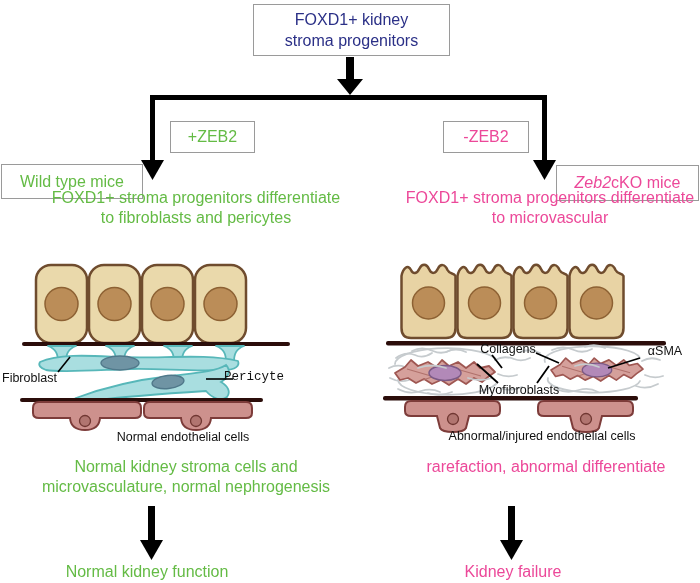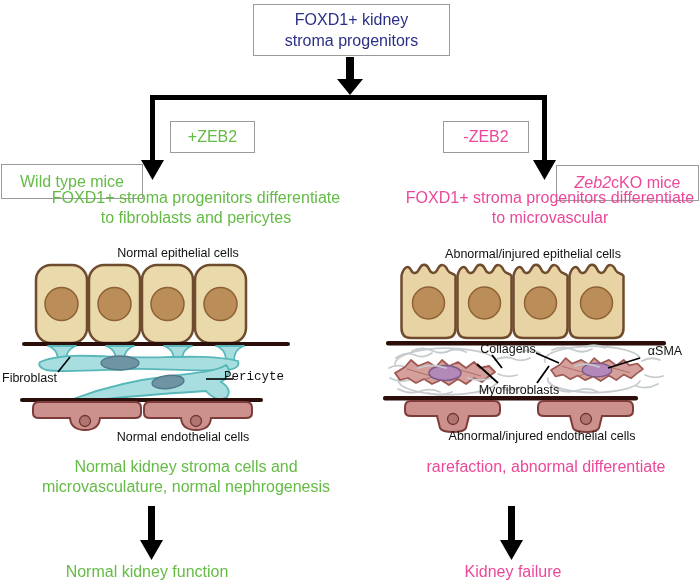--- a/index.html
+++ b/index.html
@@ -172,26 +172,24 @@
 
   <div class="para green" style="left:0px;top:188px;width:336px;">
     <div>FOXD1+ stroma progenitors differentiate</div>
     <div>to fibroblasts and pericytes</div>
   </div>
   <div class="para red" style="left:352px;top:188px;width:340px;">
     <div>FOXD1+ stroma progenitors differentiate</div>
     <div>to microvascular</div>
   </div>
 
-  <div class="lbl ctr" style="left:178px;top:246px;">Normal epithelial cells</div>
   <div class="lbl" style="left:2px;top:371px;">Fibroblast</div>
   <div class="lbl" style="left:224px;top:370px;font-family:Liberation Mono, monospace;">Pericyte</div>
   <div class="lbl ctr" style="left:183px;top:430px;">Normal endothelial cells</div>
 
-  <div class="lbl ctr" style="left:533px;top:247px;">Abnormal/injured epithelial cells</div>
   <div class="lbl ctr" style="left:508px;top:342px;">Collagens</div>
   <div class="lbl ctr" style="left:665px;top:344px;">αSMA</div>
   <div class="lbl ctr" style="left:519px;top:383px;">Myofibroblasts</div>
   <div class="lbl ctr" style="left:542px;top:429px;">Abnormal/injured endothelial cells</div>
 
   <div class="para green" style="left:-10px;top:457px;width:336px;">
     <div>Normal kidney stroma cells and</div>
     <div>microvasculature, normal nephrogenesis</div>
   </div>
   <div class="para red" style="left:348px;top:457px;width:340px;">

